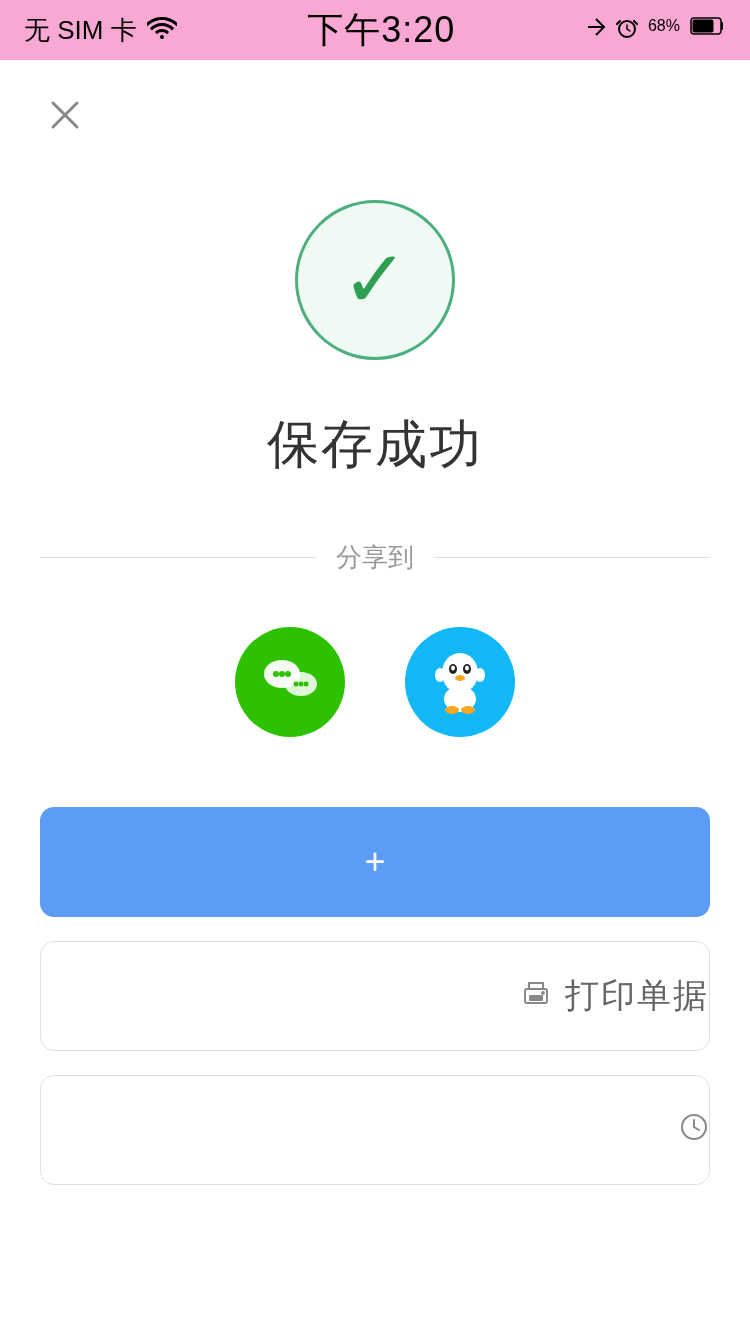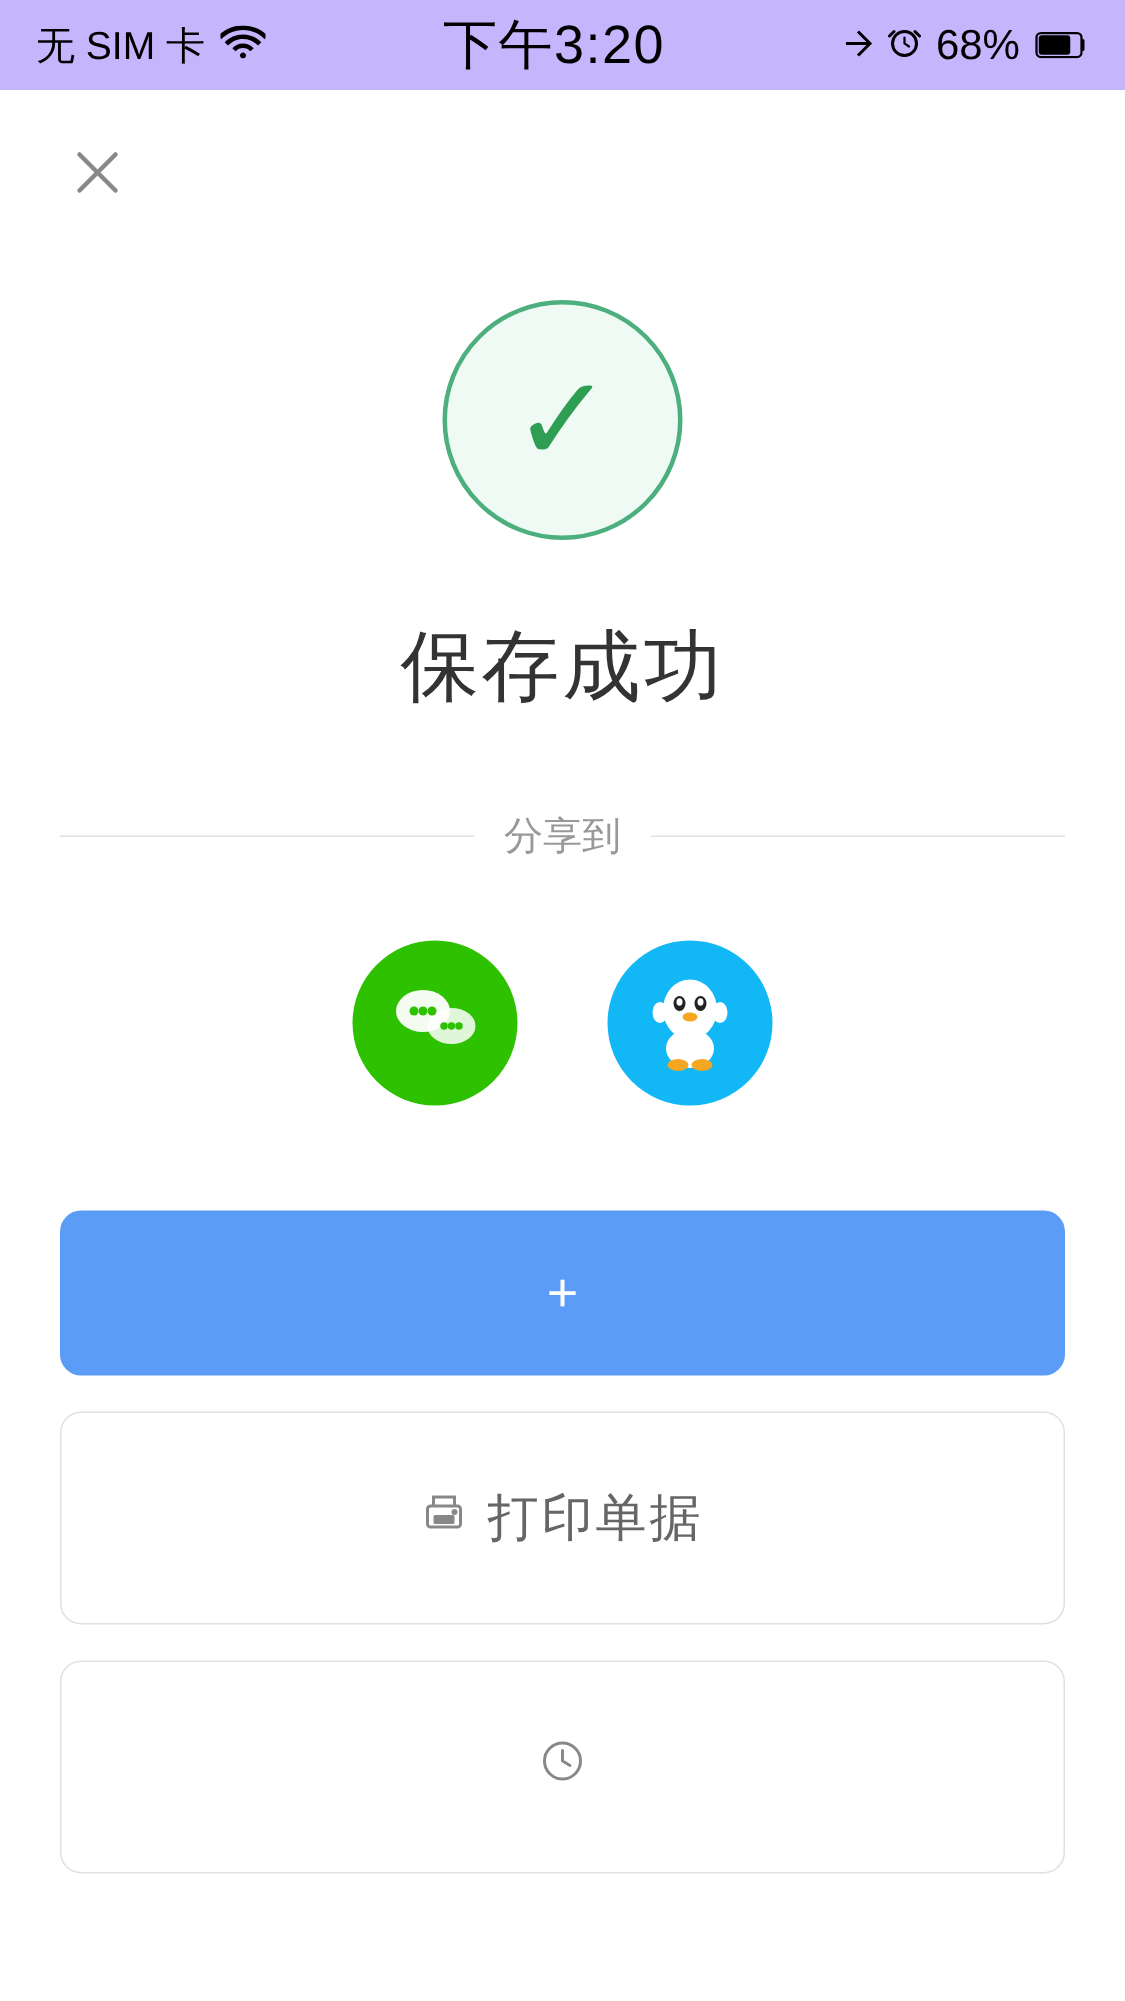--- a/index.html
+++ b/index.html
@@ -14,21 +14,21 @@
       height: 1334px;
       background: #ffffff;
       font-family: -apple-system, 'PingFang SC', 'Helvetica Neue', Arial, sans-serif;
       overflow: hidden;
     }
 
     
     .status-bar {
       width: 100%;
       height: 60px;
-      background: #c4b5fd;
+      background: #f9a8d4;
       display: flex;
       align-items: center;
       justify-content: space-between;
       padding: 0 24px;
     }
 
     .status-left {
       display: flex;
       align-items: center;
       gap: 10px;
@@ -39,23 +39,23 @@
 
     .status-center {
       font-size: 36px;
       font-weight: 400;
       color: #000;
       letter-spacing: 1px;
     }
 
     .status-right {
       display: flex;
-      align-items: flex-end;
+      align-items: flex-start;
       gap: 10px;
-      font-size: 28px;
+      font-size: 16px;
       color: #000;
     }
 
     
     .main-content {
       width: 100%;
       padding: 30px 40px 0;
       display: flex;
       flex-direction: column;
       align-items: center;
@@ -178,27 +178,27 @@
 
     .btn-primary-text {
       font-size: 34px;
       color: #ffffff;
       font-weight: 400;
       letter-spacing: 2px;
     }
 
     .btn-secondary {
       width: 100%;
-      height: 142px;
+      height: 110px;
       background: #ffffff;
       border-radius: 14px;
       border: 1.5px solid #e0e0e0;
       display: flex;
       align-items: center;
-      justify-content: center;
+      justify-content: flex-end;
       gap: 14px;
       cursor: pointer;
     }
 
     .btn-secondary-text {
       font-size: 34px;
       color: #666666;
       font-weight: 400;
       letter-spacing: 2px;
     }

